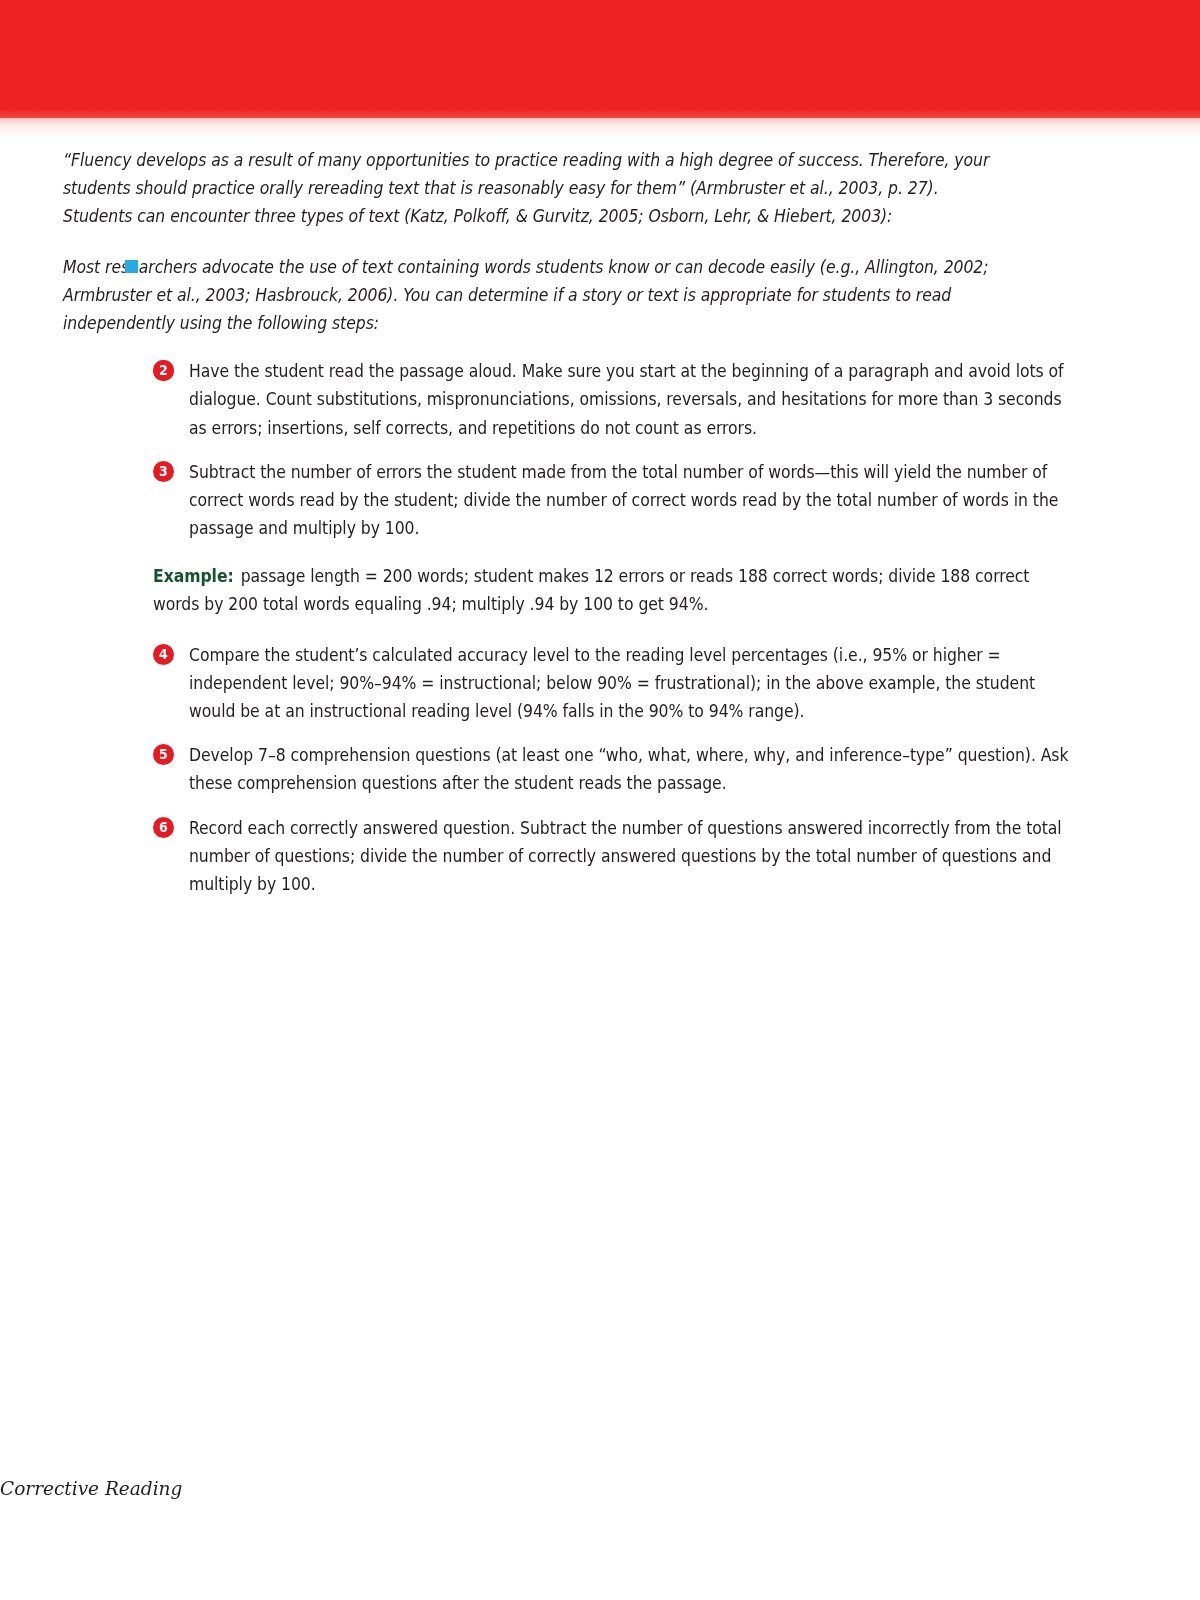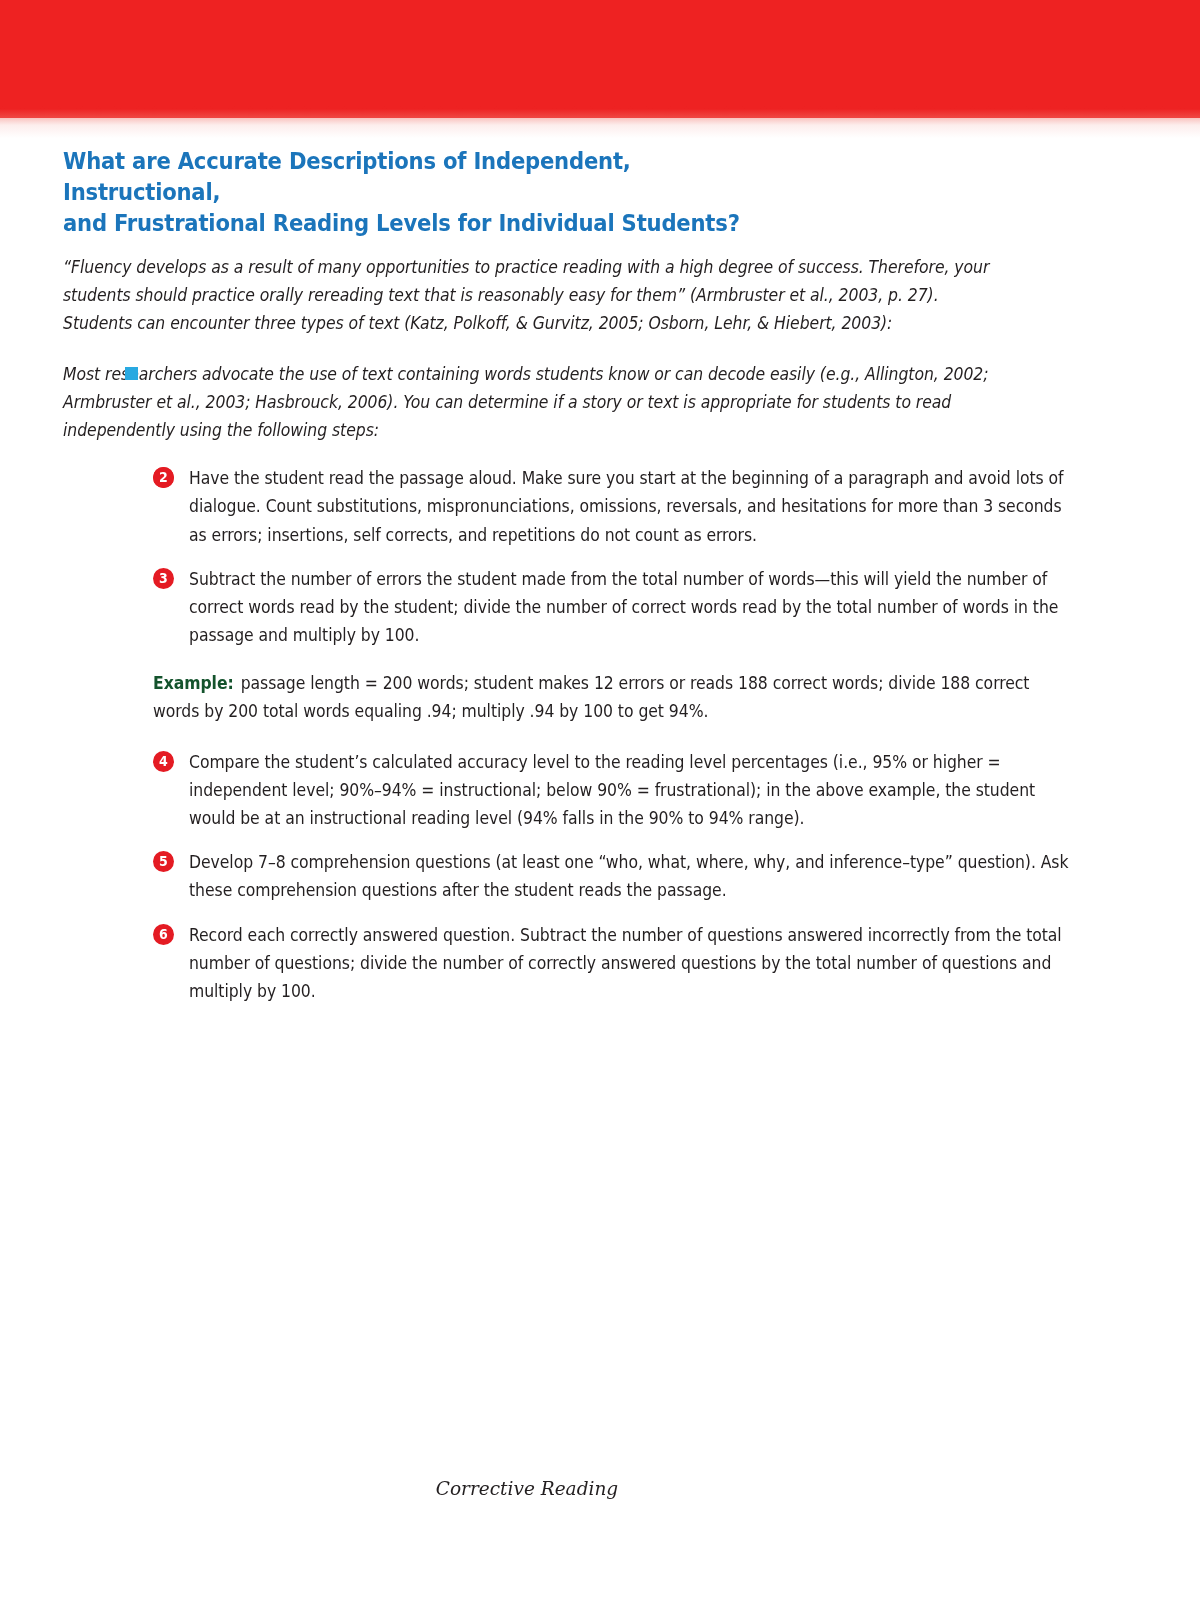--- a/index.html
+++ b/index.html
@@ -151,21 +151,21 @@
     font-weight: bold;
     margin-right: 7px;
   }
 
   
   .footer {
     position: absolute;
     left: 0;
     top: 1478px;
     width: 1200px;
-    text-align: center;
+    text-align: left;
     padding-right: 146px;
     box-sizing: border-box;
   }
   .footer-text {
     font-family: "DejaVu Serif", "Liberation Serif", serif;
     font-style: italic;
     font-size: 18.5px;
     color: #231f20;
   }
 </style>
@@ -173,24 +173,20 @@
 <body>
 
 <div class="banner">
   <div class="banner-speckle"></div>
 </div>
 <div class="banner-feather"></div>
 
 <div class="page">
   <div class="content">
 
-    <h1 class="title">
-      <span class="line">What are Accurate Descriptions of Independent, Instructional,</span>
-      <span class="line">and Frustrational Reading Levels for Individual Students?</span>
-    </h1>
 
     <p class="body">“Fluency develops as a result of many opportunities to practice reading with a high degree of success. Therefore, your students should practice orally rereading text that is reasonably easy for them” (Armbruster et al., 2003, p. 27). Students can encounter three types of text (Katz, Polkoff, &amp; Gurvitz, 2005; Osborn, Lehr, &amp; Hiebert, 2003):</p>
 
     <ul class="bullets">
       <li>
         <span class="sq-marker"></span>
       </li>
     </ul>
 
     <p class="body" style="margin-top:22px;">Most researchers advocate the use of text containing words students know or can decode easily (e.g., Allington, 2002; Armbruster et al., 2003; Hasbrouck, 2006). You can determine if a story or text is appropriate for students to read independently using the following steps:</p>

